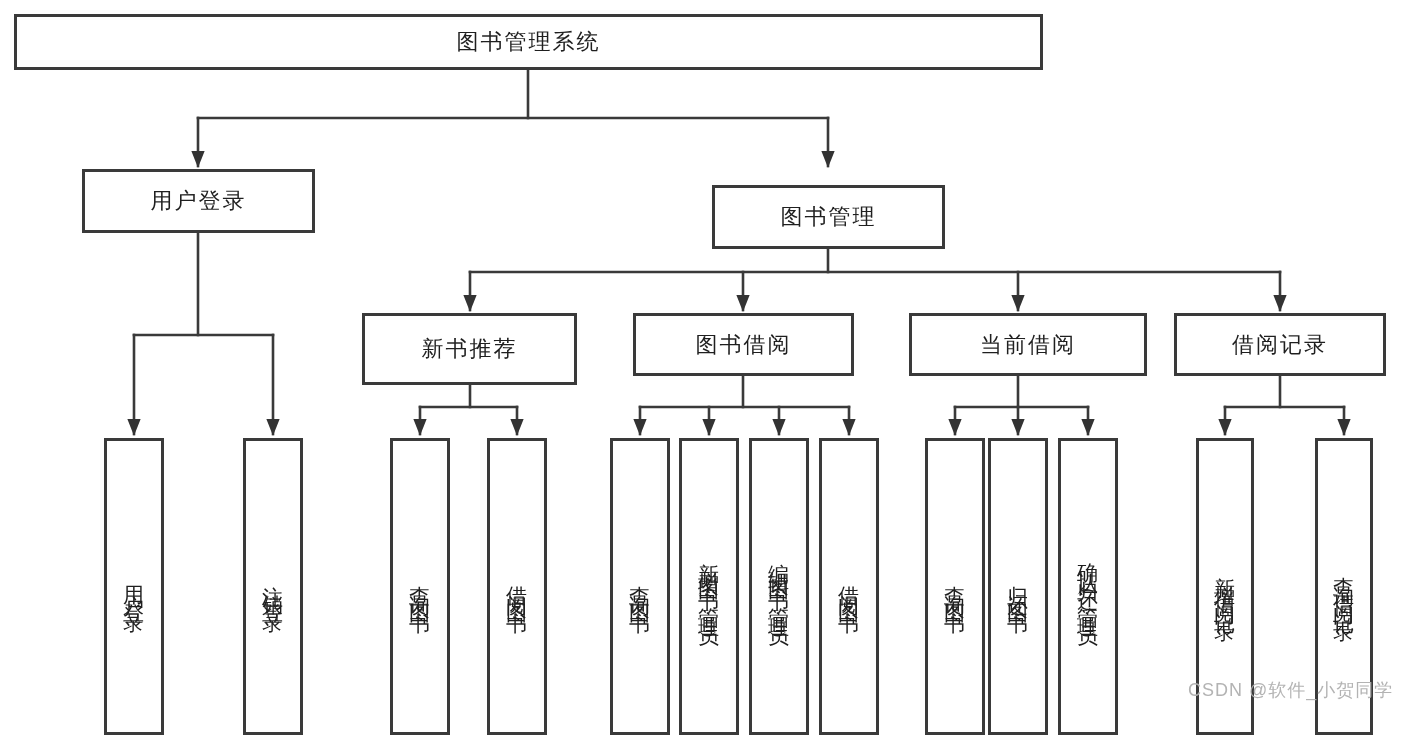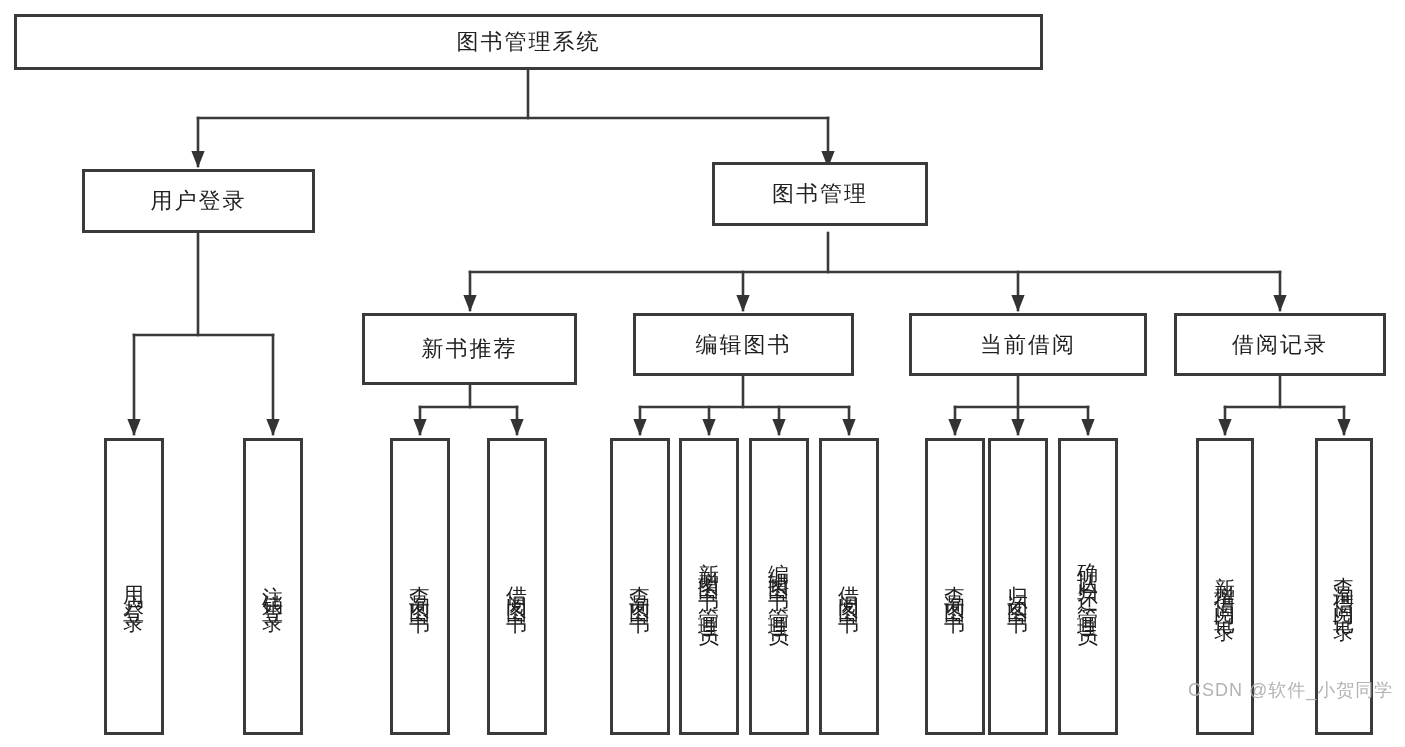--- a/index.html
+++ b/index.html
@@ -104,24 +104,24 @@
         <path d="M1225,407 L1344,407"></path>
         <path d="M1225,407 L1225,434" marker-end="url(#arrow)"></path>
         <path d="M1344,407 L1344,434" marker-end="url(#arrow)"></path>
       </g>
     </g>
   </svg>
 
   <div class="node h" style="left:14px;top:14px;width:1029px;height:56px">图书管理系统</div>
 
   <div class="node h" style="left:82px;top:169px;width:233px;height:64px">用户登录</div>
-  <div class="node h" style="left:712px;top:162px;width:216px;height:64px">图书管理</div>
+  <div class="node h" style="left:712px;top:185px;width:233px;height:64px">图书管理</div>
 
   <div class="node h" style="left:362px;top:313px;width:215px;height:72px">新书推荐</div>
-  <div class="node h" style="left:633px;top:313px;width:221px;height:63px">编辑图书</div>
+  <div class="node h" style="left:633px;top:313px;width:221px;height:63px">图书借阅</div>
   <div class="node h" style="left:909px;top:313px;width:238px;height:63px">当前借阅</div>
   <div class="node h" style="left:1174px;top:313px;width:212px;height:63px">借阅记录</div>
 
   <div class="node v" style="left:104px;top:438px;width:60px;height:297px">用户登录</div>
   <div class="node v" style="left:243px;top:438px;width:60px;height:297px">注销登录</div>
 
   <div class="node v" style="left:390px;top:438px;width:60px;height:297px">查询图书</div>
   <div class="node v" style="left:487px;top:438px;width:60px;height:297px">借阅图书</div>
 
   <div class="node v" style="left:610px;top:438px;width:60px;height:297px">查询图书</div>

